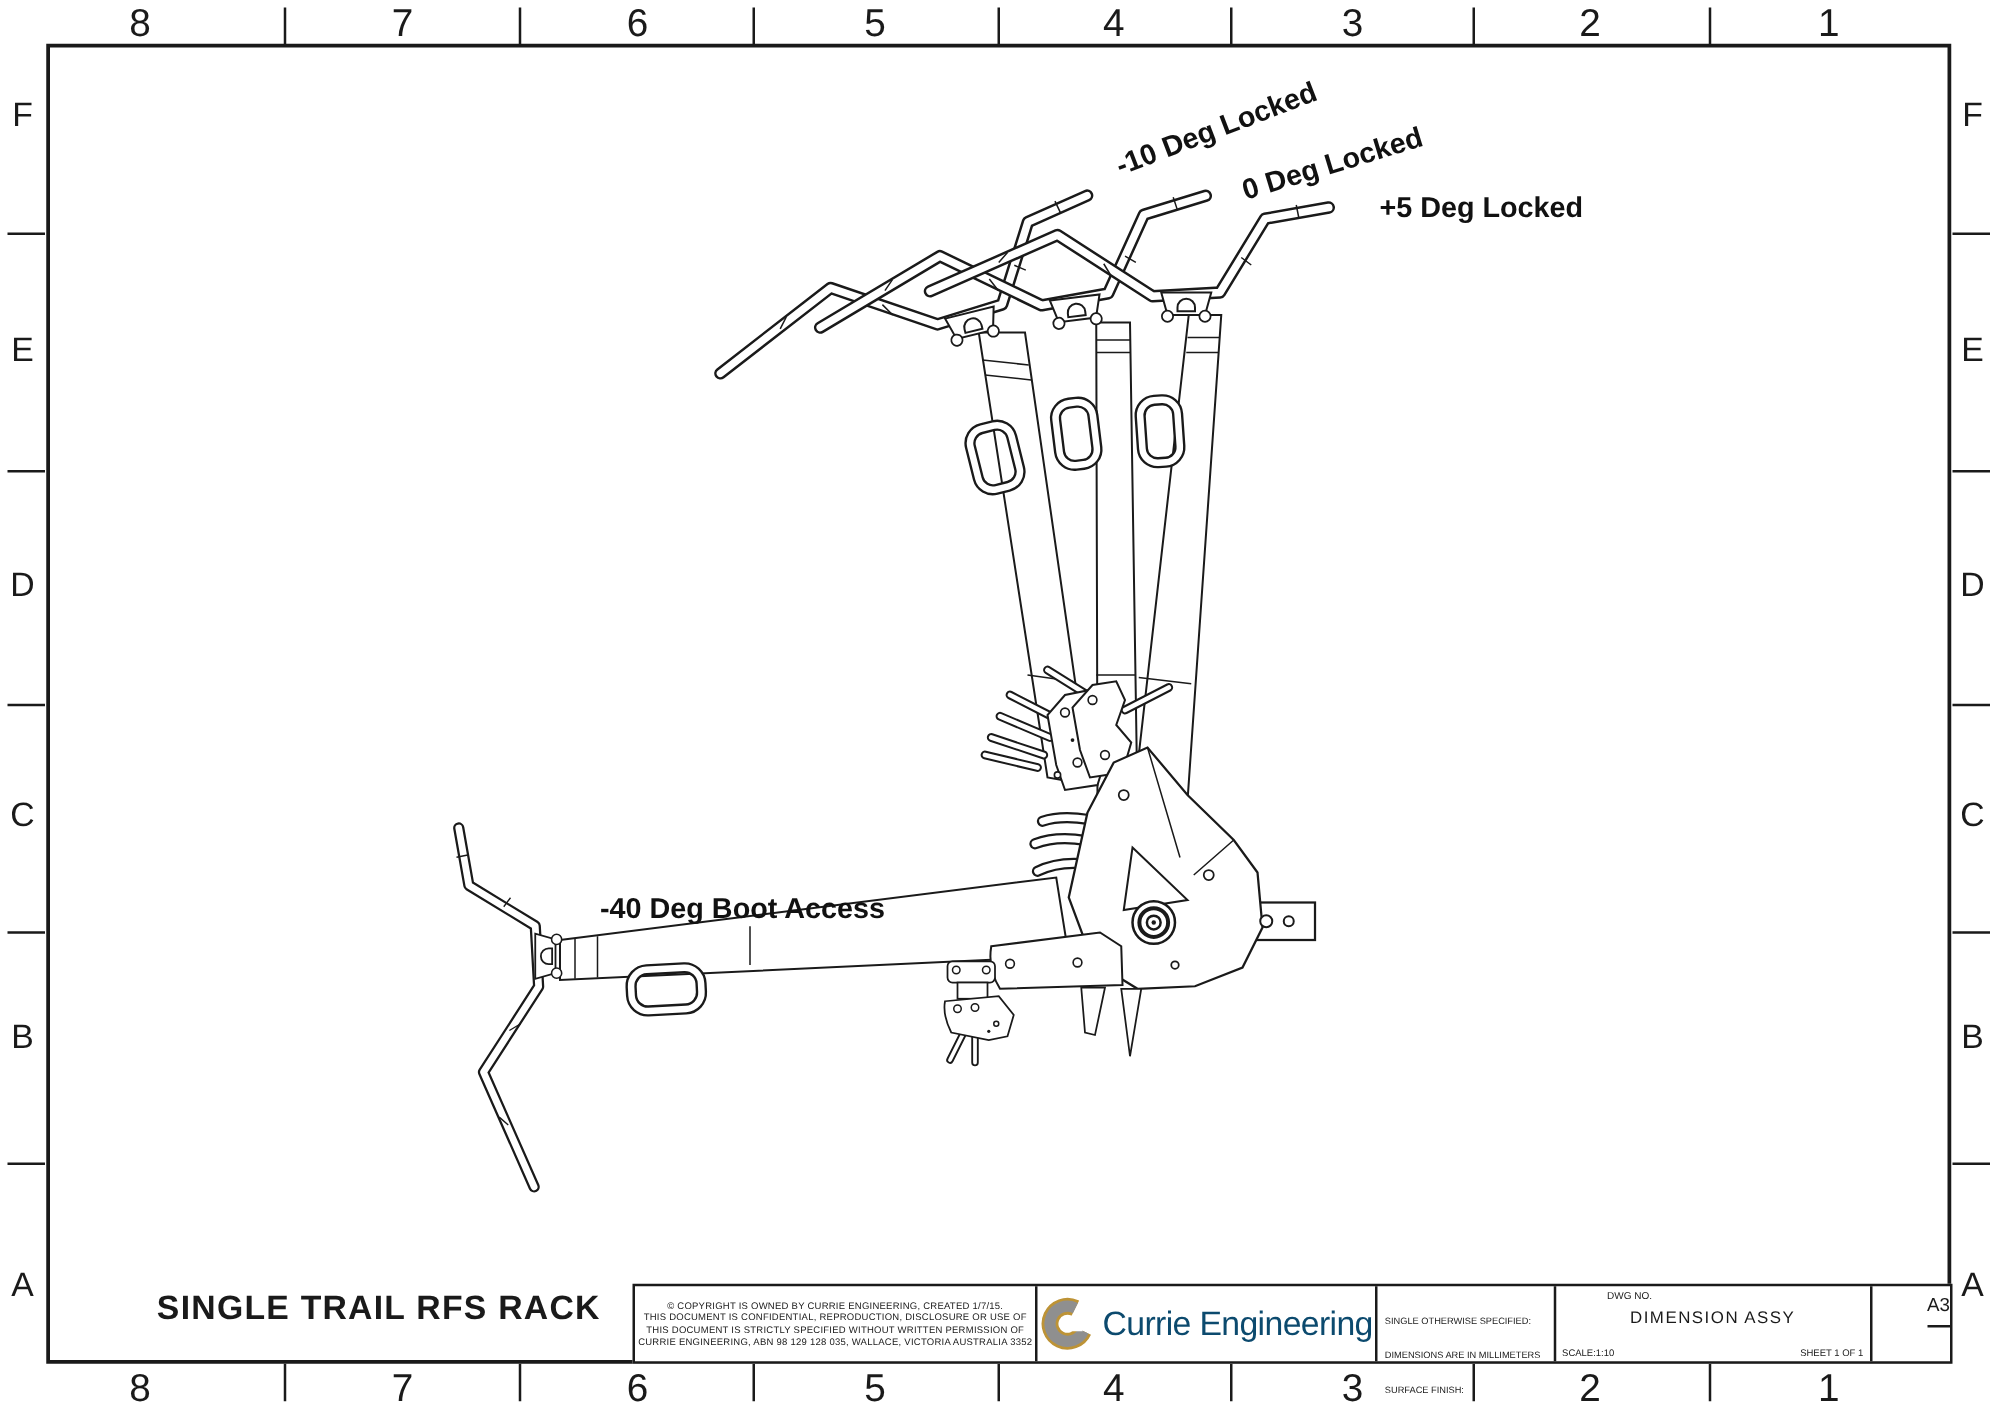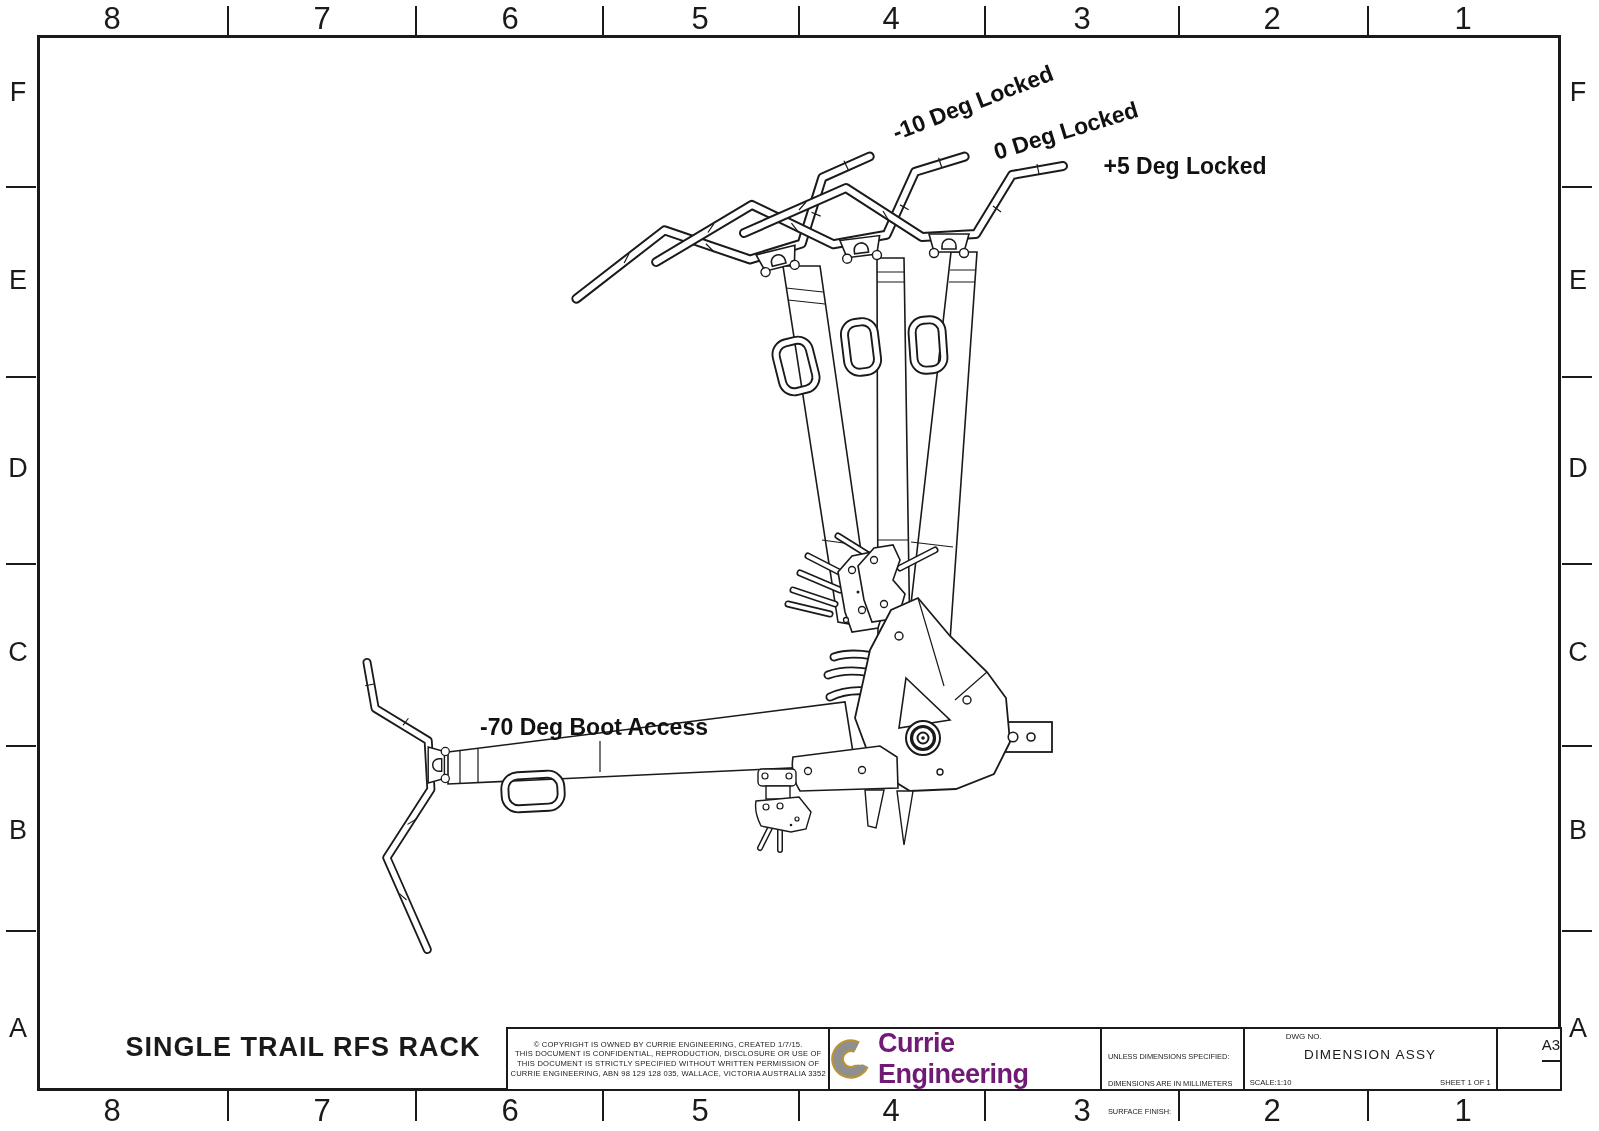--- a/index.html
+++ b/index.html
@@ -28,21 +28,21 @@
   #main-title { position:absolute; left:303px; top:1047px; transform:translate(-50%,-50%);
     font-size:27px; font-weight:700; letter-spacing:1px; white-space:nowrap; }
 
   
   #tblock { position:absolute; left:506px; top:1027px; width:1056px; height:64px;
     border:2px solid #1a1a1a; display:flex; background:#fff; }
   .cell { height:100%; border-right:2px solid #1a1a1a; position:relative; }
   .cell-copy { width:330px; display:flex; flex-direction:column; justify-content:center;
     text-align:center; font-size:7.6px; line-height:9.6px; letter-spacing:.2px; }
   .cell-logo { width:278px; display:flex; align-items:center; justify-content:center; gap:6px; }
-  .logo-text { font-size:27px; font-weight:700; color:#701a75; letter-spacing:-0.5px; }
+  .logo-text { font-size:27px; font-weight:400; color:#0c4a6e; letter-spacing:-0.5px; }
   .cell-spec { width:146px; font-size:7.4px; line-height:9.3px; padding:4px 0 0 6px;
     white-space:pre; }
   .cell-dwg { width:259px; }
   .dwg-label { position:absolute; left:5px; top:3px; font-size:8px;padding-left:36px; }
   .dwg-title { position:absolute; left:50%; top:42%; transform:translate(-50%,-50%);
     font-size:13.5px; letter-spacing:1.2px; white-space:nowrap; }
   .dwg-bottom { position:absolute; left:0; right:0; bottom:2px; display:flex;
     justify-content:space-between; padding:0 5px; font-size:7.6px;text-align:center; }
   .cell-size { flex:1; border-right:none; display:flex; flex-direction:column;margin-left:44px; }
   .size-top { height:33px; border-bottom:2px solid #1a1a1a; display:flex;
@@ -225,42 +225,42 @@
       <circle cx="766" cy="807" r="3" fill="#fff" stroke="#1a1a1a" stroke-width="1.2"></circle>
       <circle cx="780" cy="806" r="3" fill="#fff" stroke="#1a1a1a" stroke-width="1.2"></circle>
       <circle cx="797" cy="819" r="2" fill="#fff" stroke="#1a1a1a" stroke-width="1.2"></circle>
       <circle cx="791" cy="825" r="1.3" fill="#1a1a1a"></circle>
     </g>
   </svg>
 
   <div class="ann" style="left:973px;top:103px;transform:translate(-50%,-50%) rotate(-21deg)">-10 Deg Locked</div>
   <div class="ann" style="left:1066px;top:131px;transform:translate(-50%,-50%) rotate(-17deg)">0 Deg Locked</div>
   <div class="ann" style="left:1185px;top:166px">+5 Deg Locked</div>
-  <div class="ann" style="left:594px;top:727px">-70 Deg Boot Access</div>
+  <div class="ann" style="left:594px;top:727px">-40 Deg Boot Access</div>
 
   <div id="main-title">SINGLE TRAIL RFS RACK</div>
 
   <div id="tblock">
     <div class="cell cell-copy">
       <div>© COPYRIGHT IS OWNED BY CURRIE ENGINEERING, CREATED 1/7/15.</div>
       <div>THIS DOCUMENT IS CONFIDENTIAL, REPRODUCTION, DISCLOSURE OR USE OF</div>
       <div>THIS DOCUMENT IS STRICTLY SPECIFIED WITHOUT WRITTEN PERMISSION OF</div>
       <div>CURRIE ENGINEERING, ABN 98 129 128 035, WALLACE, VICTORIA AUSTRALIA 3352</div>
     </div>
     <div class="cell cell-logo">
       <svg width="44" height="44" viewBox="0 0 44 44">
         <circle cx="22" cy="22" r="14" fill="none" stroke="#bd9336" stroke-width="13.5" stroke-dasharray="66 22" transform="rotate(25 22 22)"></circle>
         <circle cx="22" cy="22" r="14" fill="none" stroke="#8f8f8f" stroke-width="9" stroke-dasharray="66 22" transform="rotate(25 22 22)"></circle>
         <rect x="22" y="16" width="12" height="4.5" fill="#fff"></rect>
         <rect x="22" y="23.5" width="12" height="4.5" fill="#fff"></rect>
       </svg>
       <span class="logo-text">Currie Engineering</span>
     </div>
     <div class="cell cell-spec">
-      <div>UNLESS DIMENSIONS SPECIFIED:</div>
+      <div>SINGLE OTHERWISE SPECIFIED:</div>
       <div>DIMENSIONS ARE IN MILLIMETERS</div>
       <div>SURFACE FINISH:</div>
       
       
       
     </div>
     <div class="cell cell-dwg">
       <div class="dwg-label">DWG NO.</div>
       <div class="dwg-title">DIMENSION ASSY</div>
       <div class="dwg-bottom">

